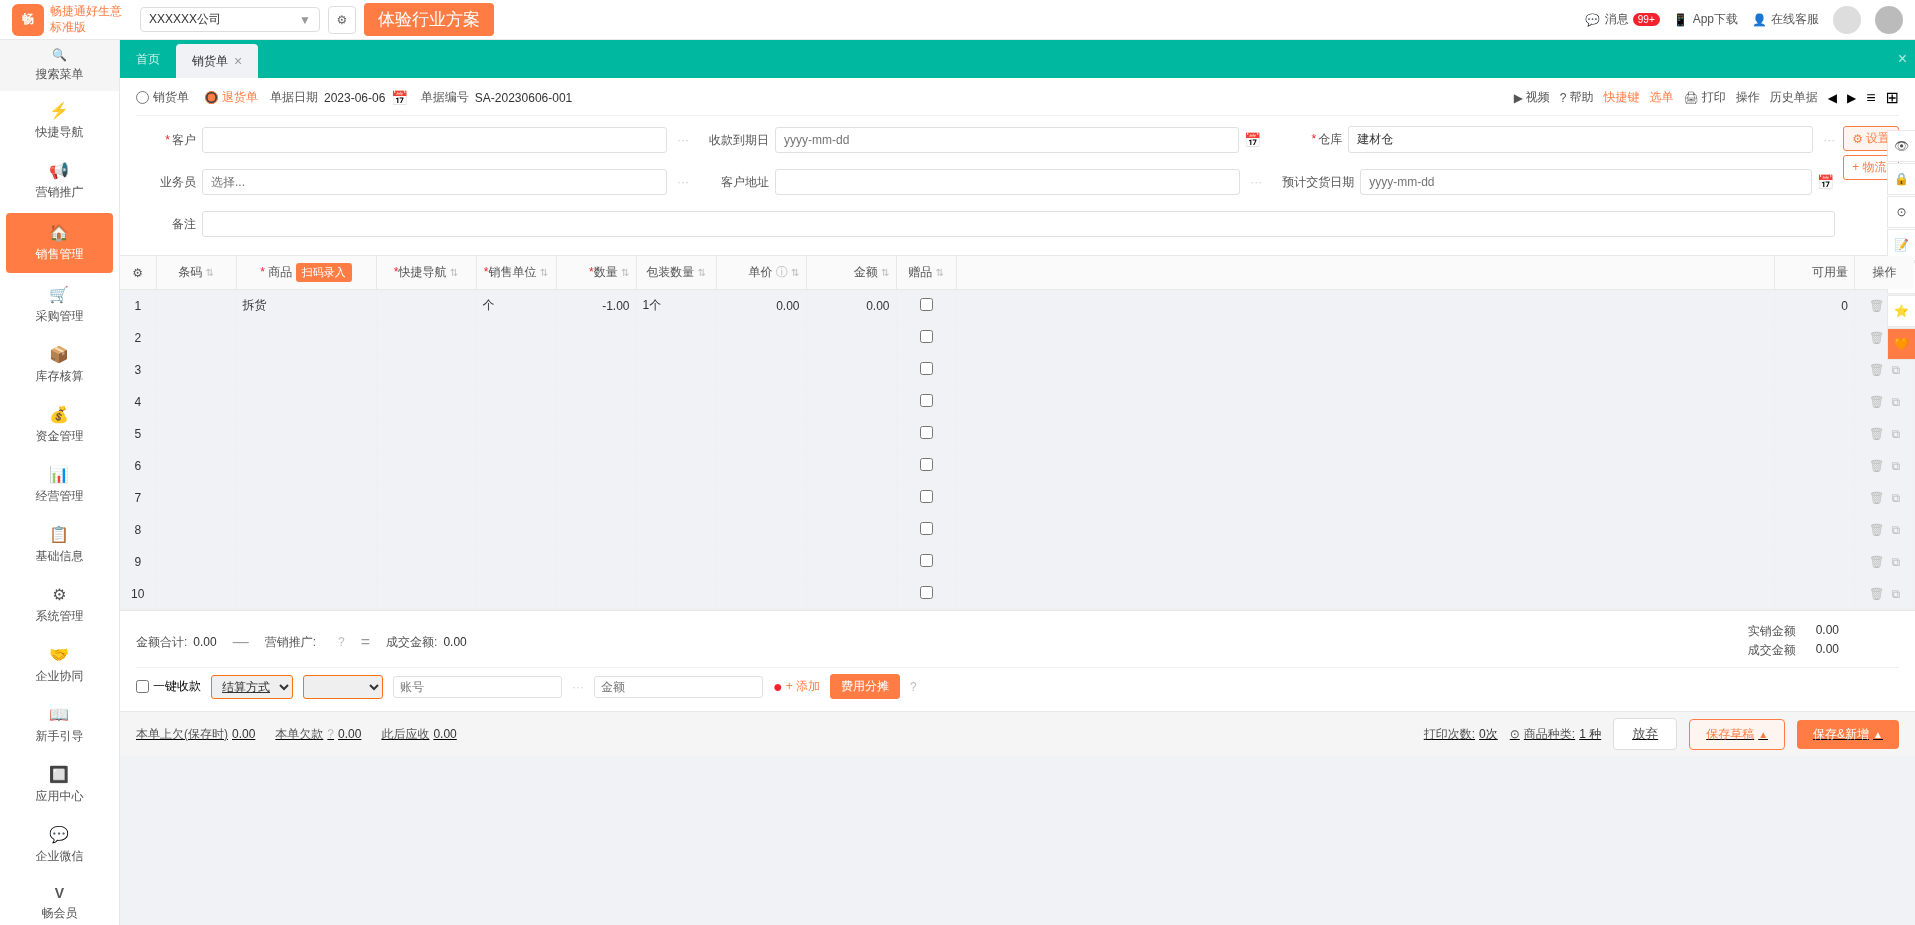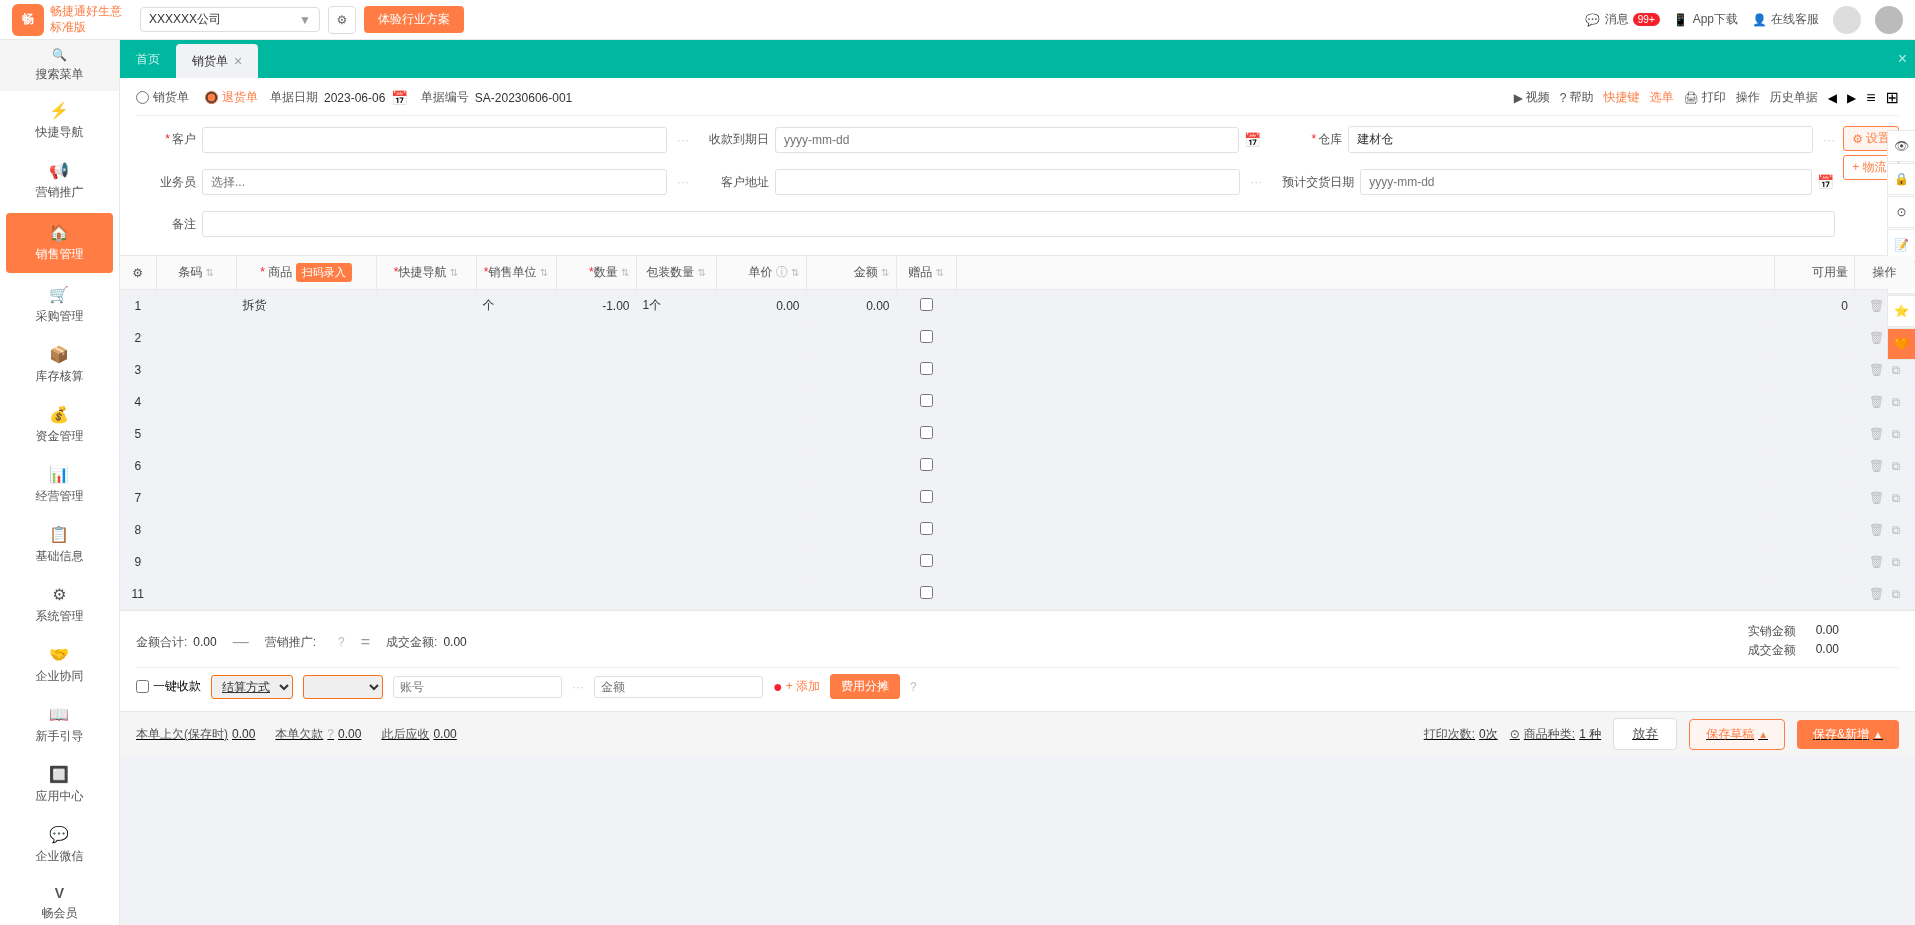--- a/index.html
+++ b/index.html
@@ -13,21 +13,21 @@
     .logo-area { display: flex; align-items: center; gap: 6px; width: 120px; }
     .logo-icon { width: 32px; height: 32px; background: #ff7d45; border-radius: 6px; display:flex; align-items:center; justify-content:center; color:#fff; font-size:14px; font-weight:bold; }
     .logo-text { font-size: 11px; color: #ff7d45; line-height: 1.3; }
     .company-selector {
       display: flex; align-items: center; border: 1px solid #ddd; border-radius: 4px;
       padding: 3px 8px; min-width: 180px; cursor: pointer; background: #fff;
     }
     .company-name { flex: 1; color: #333; }
     .company-arrow { color: #999; margin-left: 4px; }
     .gear-btn { width: 28px; height: 28px; border: 1px solid #ddd; border-radius: 4px; display:flex; align-items:center; justify-content:center; cursor:pointer; color:#666; }
-    .trial-btn { background: #ff7d45; color: #fff; border: none; border-radius: 4px; padding: 5px 14px; cursor: pointer; font-size: 12px; }
+    .trial-btn { background: #ff7d45; color: #fff; border: none; border-radius: 4px; padding: 5px 14px; cursor: pointer; font-size: 17px; }
     .top-right { margin-left: auto; display: flex; align-items: center; gap: 14px; }
     .top-right-item { display: flex; align-items: center; gap: 4px; cursor: pointer; color: #555; font-size: 12px; }
     .badge { background: #f5222d; color: #fff; border-radius: 10px; padding: 1px 5px; font-size: 10px; }
     .avatar { width: 28px; height: 28px; border-radius: 50%; background: #ddd; }
 
     
     .layout { display: flex; height: calc(925px - 40px); }
     .sidebar {
       width: 120px; background: #fff; border-right: 1px solid #e8e8e8;
       display: flex; flex-direction: column; overflow: hidden;
@@ -67,21 +67,21 @@
     .radio-item.active { color: #ff7d45; }
     .form-date { display: flex; align-items: center; gap: 6px; color: #333; }
     .form-date-label { color: #555; }
     .form-date-value { color: #333; font-weight: 500; }
     .form-serial { display: flex; align-items: center; gap: 6px; color: #333; }
     .toolbar-right { margin-left: auto; display: flex; align-items: center; gap: 10px; }
     .toolbar-btn { display: flex; align-items: center; gap: 3px; cursor: pointer; color: #555; font-size: 12px; }
     .toolbar-btn.orange { color: #ff7d45; }
     .icon-calendar { color: #ccc; font-size: 14px; }
 
-    .form-row { display: flex; gap: 0; margin-bottom: 8px; align-items: center; }
+    .form-row { display: flex; gap: 0; margin-bottom: 8px; align-items: flex-end; }
     .form-field { display: flex; align-items: center; flex: 1; gap: 6px; }
     .form-label { color: #555; min-width: 60px; text-align: right; white-space: nowrap; }
     .form-label.required::before { content: '*'; color: #f5222d; margin-right: 2px; }
     .form-input {
       flex: 1; border: 1px solid #e0e0e0; border-radius: 3px; padding: 4px 8px;
       color: #333; background: #fff; min-height: 26px;
     }
     .form-input-dots { color: #ccc; margin-left: 4px; cursor: pointer; }
     .form-input-icon { color: #ccc; cursor: pointer; font-size: 14px; }
 
@@ -616,21 +616,21 @@
       <td class="col-amount"></td>
       <td class="col-gift"><input type="checkbox" style=""></td>
       <td style="min-width:200px;"></td>
       <td class="col-avail"></td>
       <td class="col-ops">
         <span style="cursor:pointer; color:#bbb; margin-right:4px;">🗑</span>
         <span style="cursor:pointer; color:#bbb;">⧉</span>
       </td>
     </tr>
             <tr>
-      <td class="col-index">11</td>
+      <td class="col-index">10</td>
       <td class="col-barcode"></td>
       <td class="col-product"></td>
       <td class="col-spec"></td>
       <td class="col-unit"></td>
       <td class="col-qty "></td>
       <td class="col-pkgqty"></td>
       <td class="col-price"></td>
       <td class="col-amount"></td>
       <td class="col-gift"><input type="checkbox" style=""></td>
       <td style="min-width:200px;"></td>

